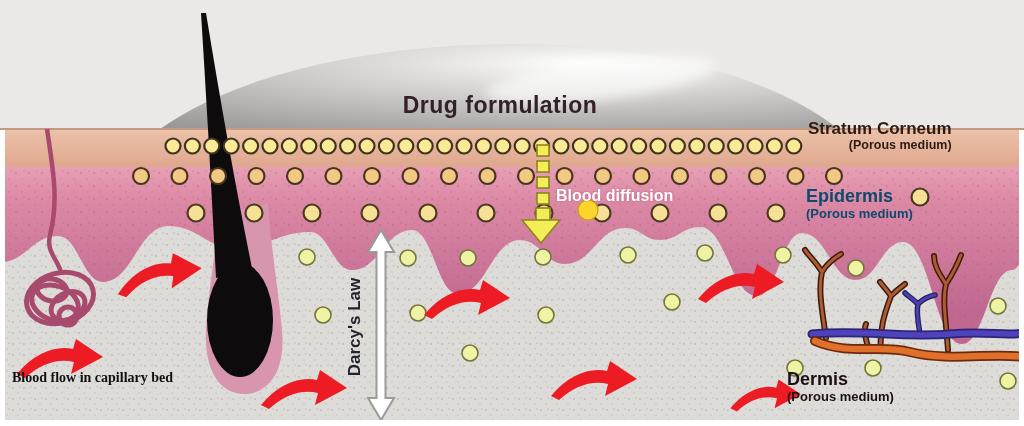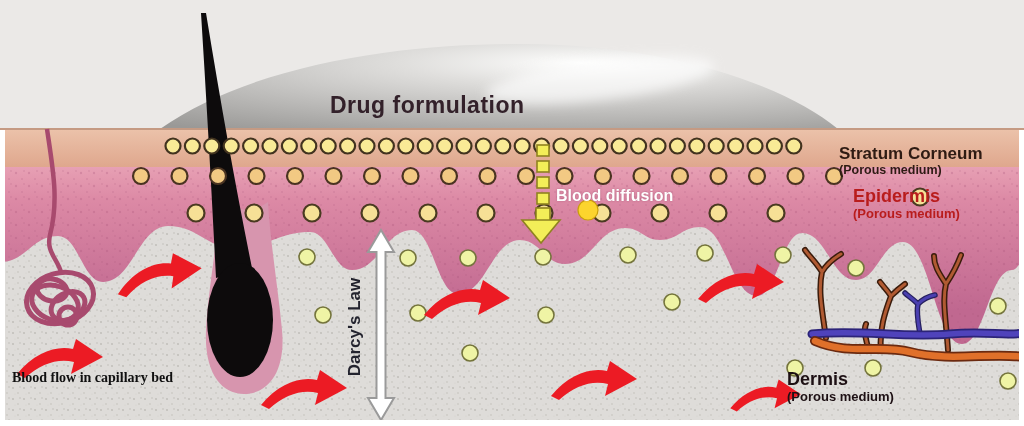--- a/index.html
+++ b/index.html
@@ -3,25 +3,25 @@
 <meta charset="utf-8">
 <style>
   html,body{margin:0;padding:0;background:#fff;}
   #stage{
     position:relative;width:1024px;height:426px;overflow:hidden;
     background:#ebe9e7;
     font-family:"Liberation Sans","DejaVu Sans",sans-serif;
   }
   #art{position:absolute;left:0;top:0;}
   .lbl{position:absolute;font-weight:bold;white-space:nowrap;line-height:1.05;}
-  .lbl .sub{display:block;font-weight:bold;}
-  #title-label{left:330px;top:93px;width:340px;font-size:23px;color:#33212a;letter-spacing:.5px;}
-  #sc-label{left:808px;top:145px;font-size:17px;color:#2e1b13;margin-left:31px;}
+  .lbl .sub{display:block;font-weight:bold;text-align:right;}
+  #title-label{left:330px;top:93px;width:340px;text-align:center;font-size:23px;color:#33212a;letter-spacing:.5px;}
+  #sc-label{left:808px;top:120px;font-size:17px;color:#2e1b13;}
   #sc-label .sub{font-size:12.5px;margin-top:1px;}
-  #epi-label{left:853px;top:187px;font-size:18px;color:#b91c1c;}
+  #epi-label{left:806px;top:187px;font-size:18px;color:#0c4a6e;}
   #epi-label .sub{font-size:13px;margin-top:1px;}
   #dermis-label{left:787px;top:370px;font-size:18px;color:#1d1014;}
   #dermis-label .sub{font-size:13px;margin-top:1px;}
   #diffusion-label{left:556px;top:188px;font-size:16px;color:#ffffff;text-shadow:0 0 2px rgba(140,60,90,.5);}
   #bloodflow-label{left:12px;top:371px;font-size:14px;color:#101010;font-family:Liberation Serif, serif;}
   #darcy-label{left:272px;top:316px;width:170px;height:22px;text-align:center;
     font-size:17px;color:#23232e;transform:rotate(-90deg);}
 </style>
 </head>
 <body>

